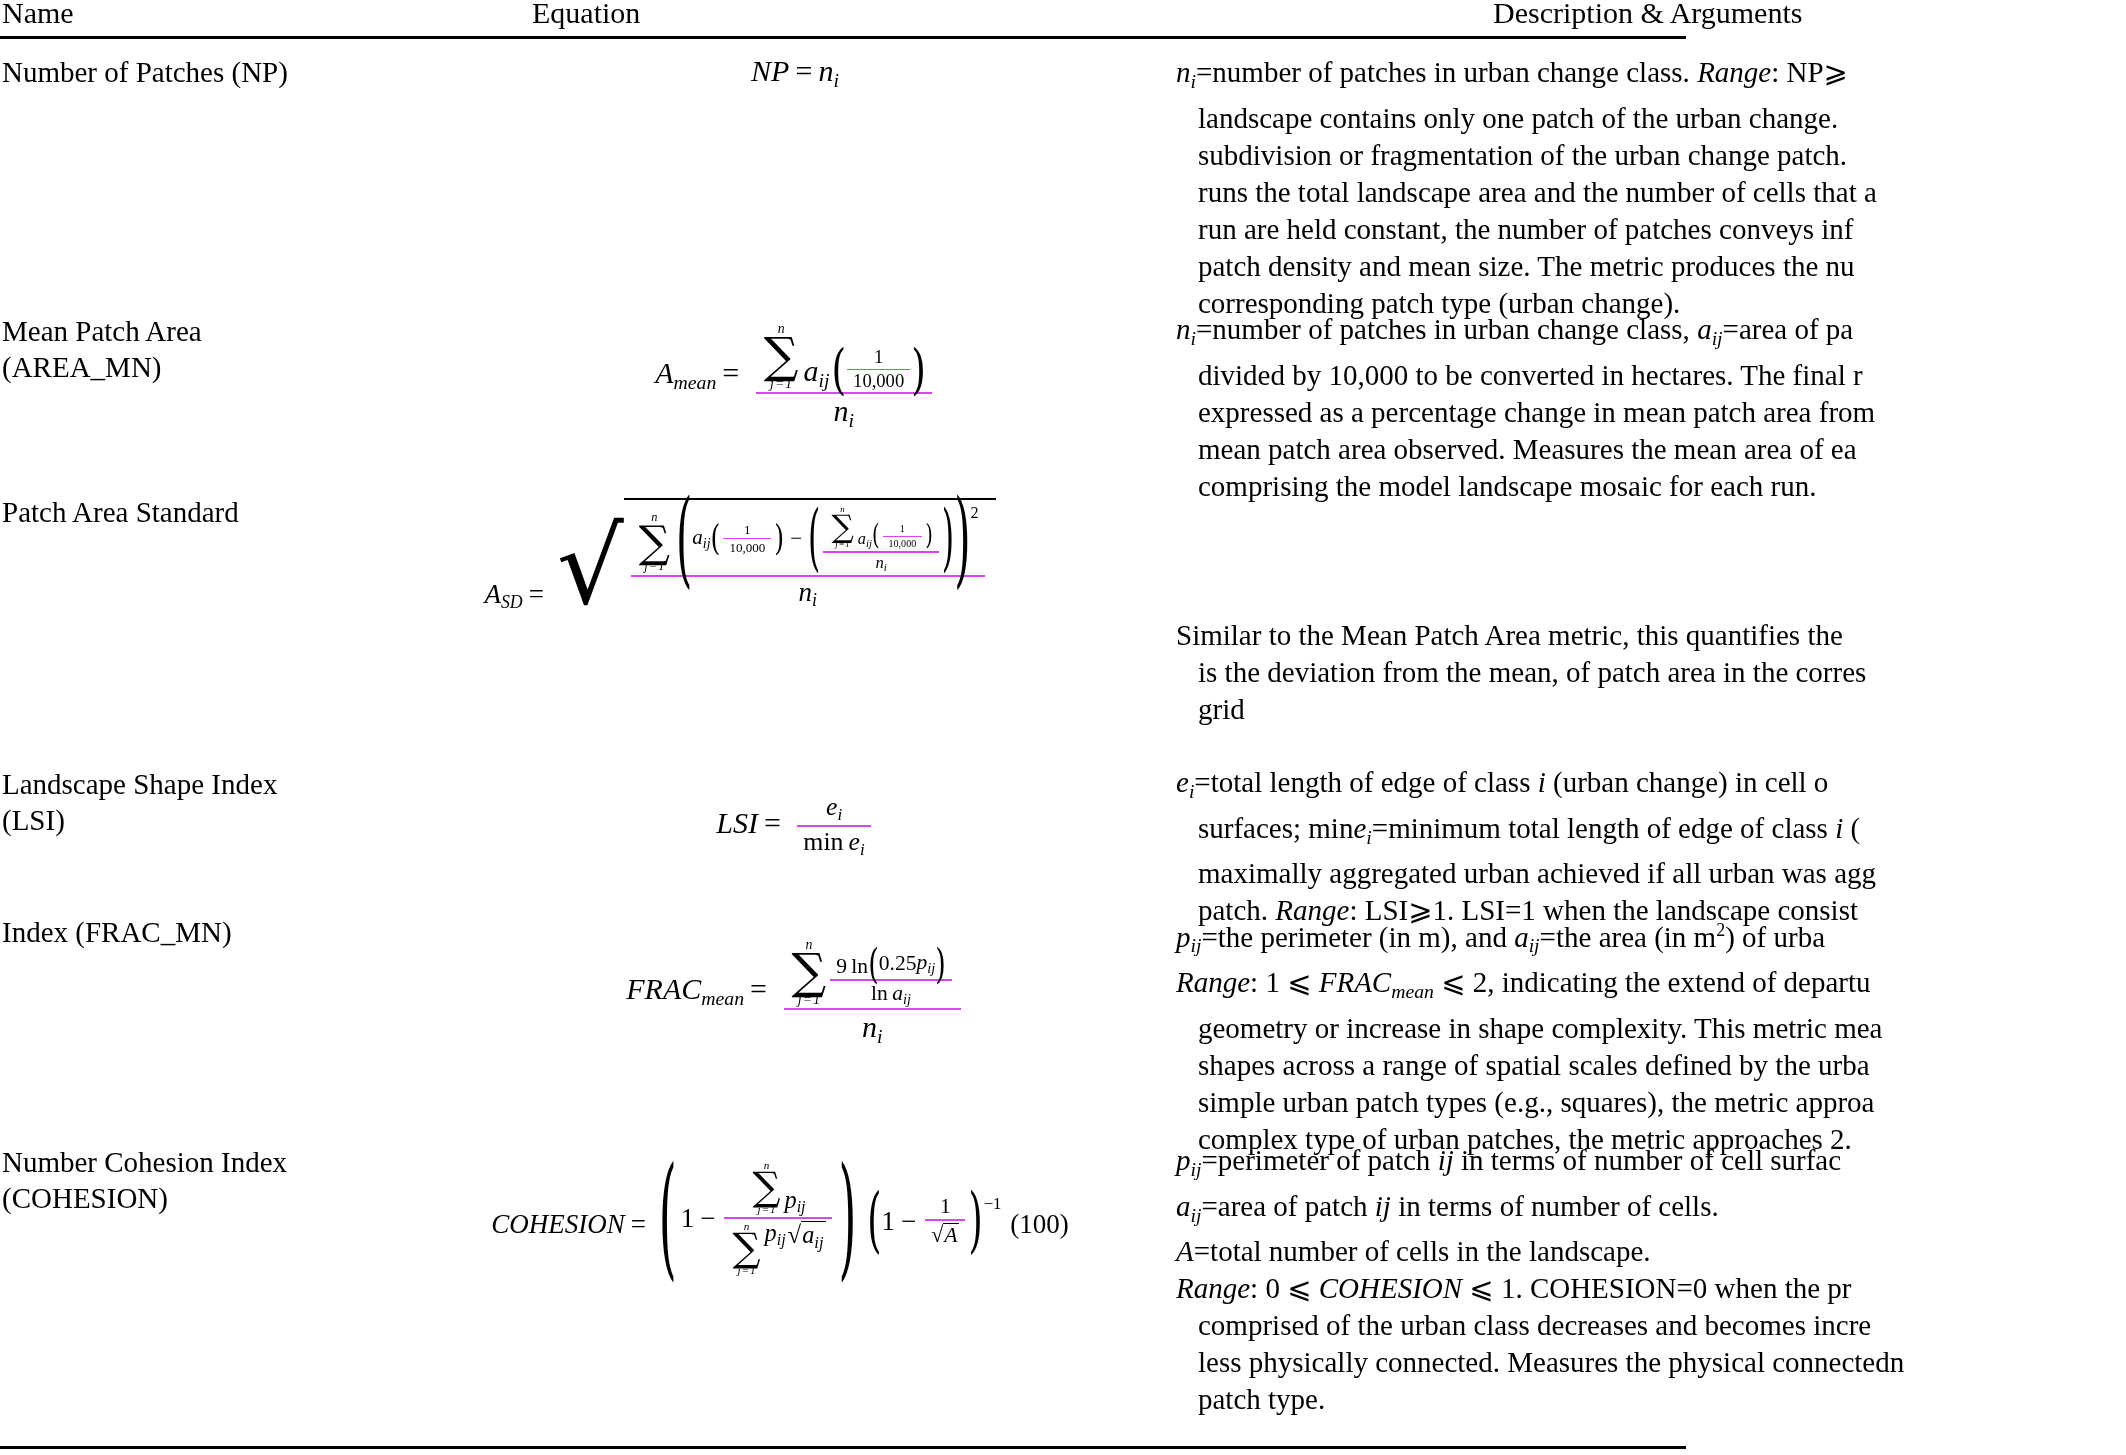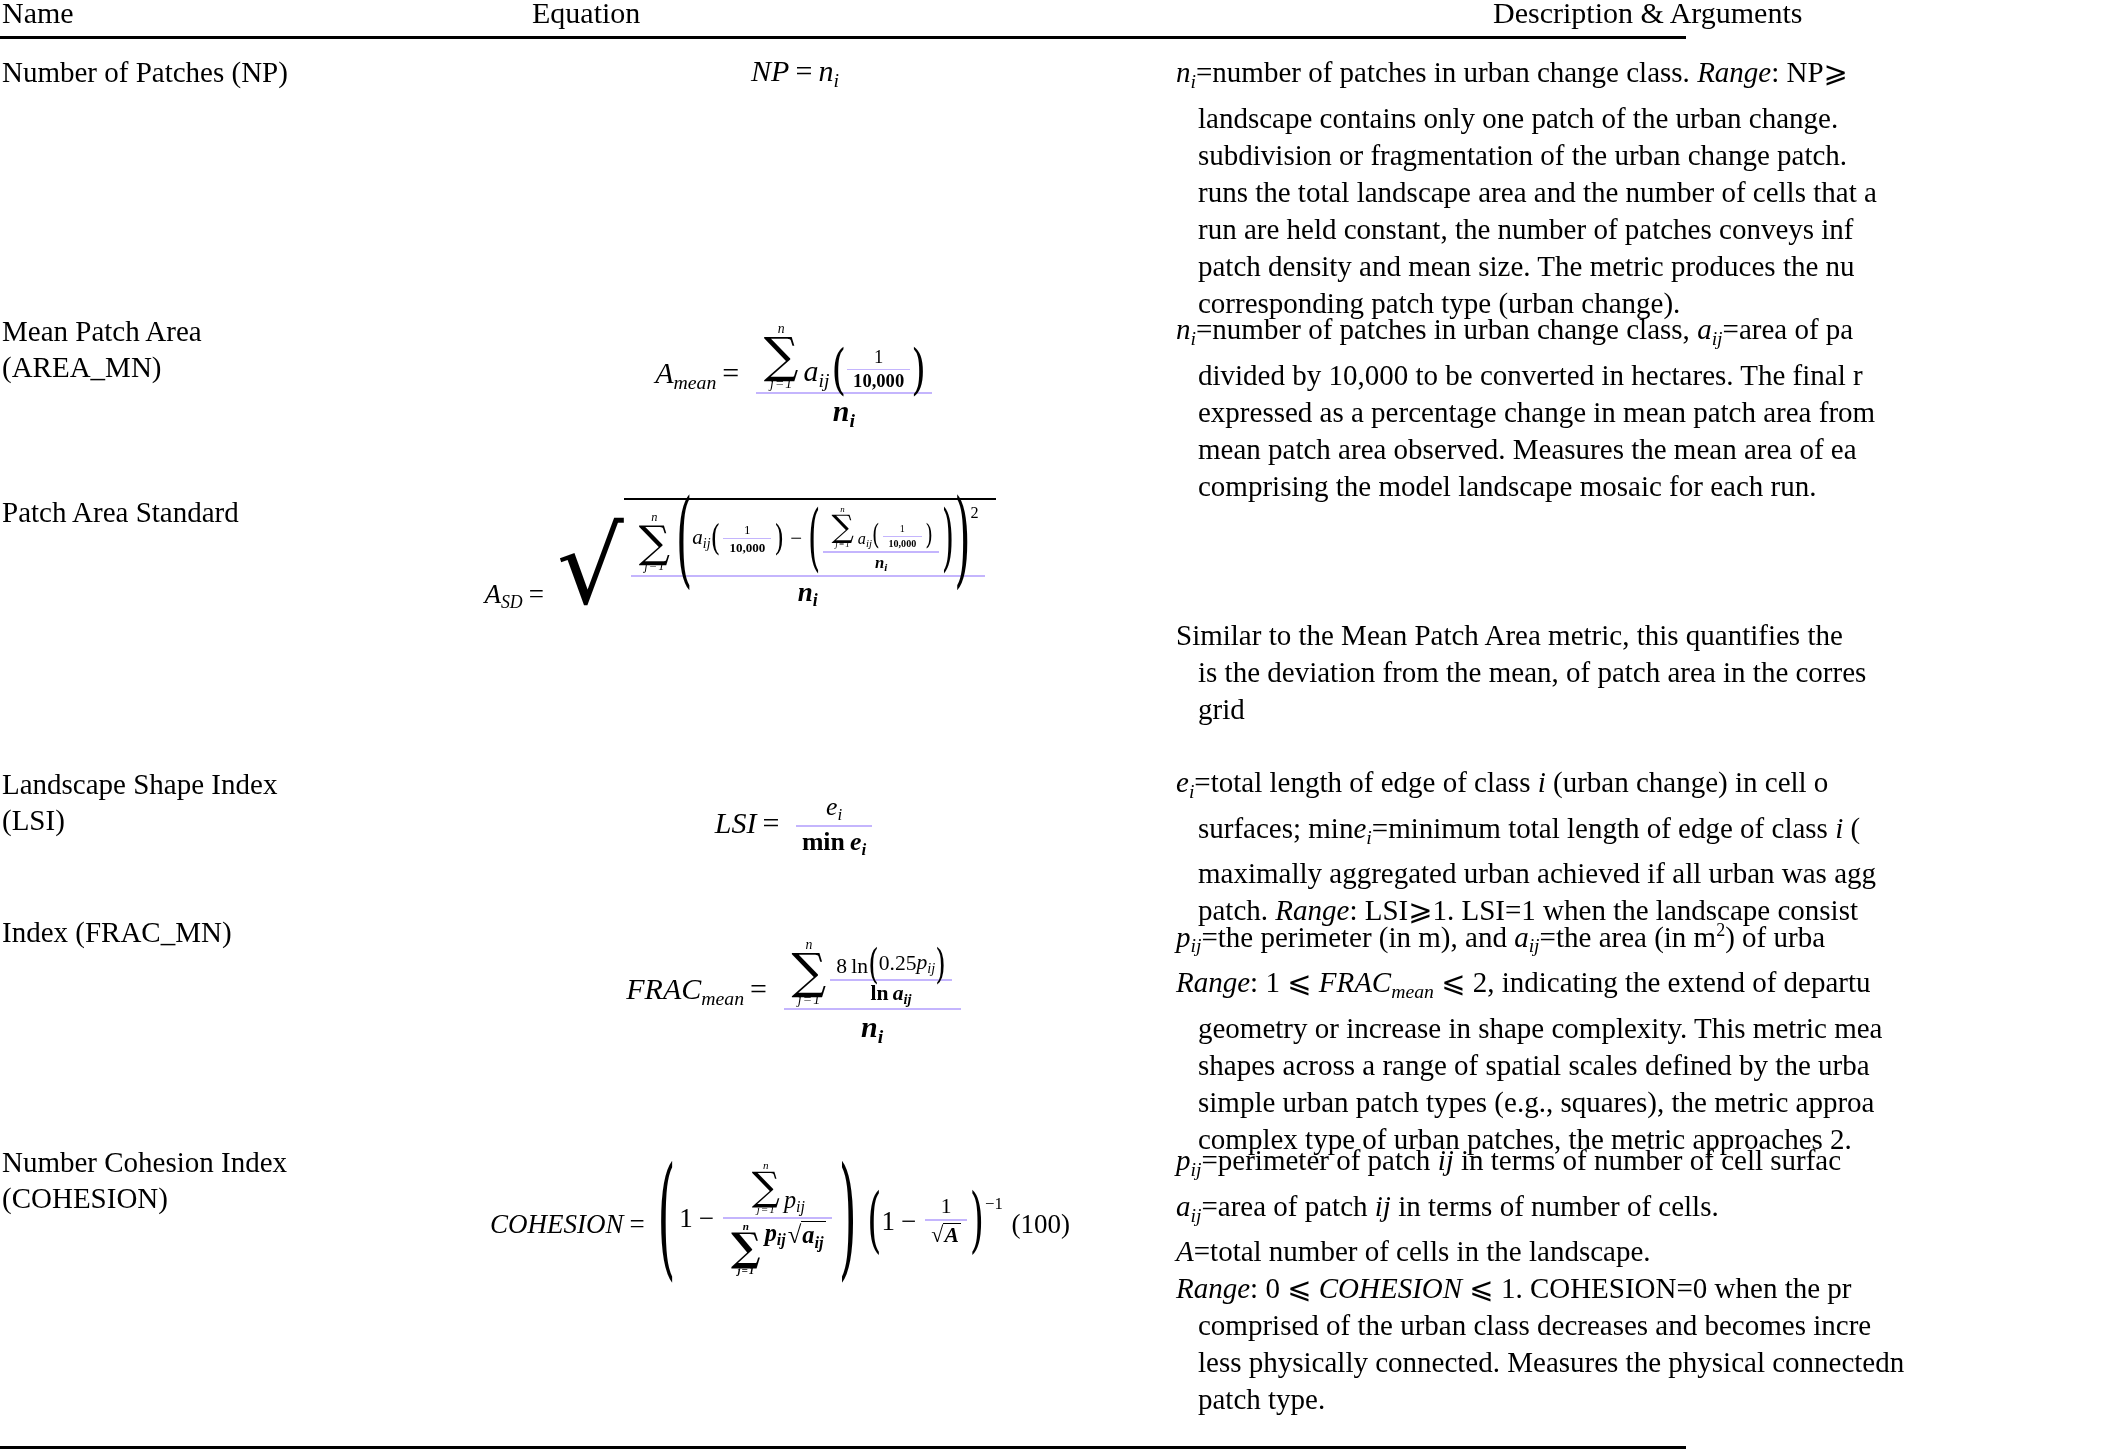--- a/index.html
+++ b/index.html
@@ -113,28 +113,27 @@
     vertical-align: middle;
     margin: 0 3px;
   }
   .frac > .num {
     padding: 0 6px 2px 6px;
     display: flex;
     align-items: flex-end;
     justify-content: center;
   }
   .frac > .den {
-    border-top: 2px solid #c4b5fd;
+    border-top: 2px solid #d946ef;
     padding: 2px 6px 0 6px;
     display: flex;
     align-items: flex-start;
     justify-content: center;
     width: 100%;
     box-sizing: border-box;
-    font-weight: bold;
   }
   .frac.small { font-size: 0.62em; }
   .frac.small > .den { border-top-width: 1.6px; }
 
   
   .sum {
     display: inline-flex;
     flex-direction: column;
     align-items: center;
     justify-content: center;
@@ -409,21 +408,21 @@
           <span class="it">FRAC<sub>mean</sub></span><span class="op">=</span>
           <span class="frac">
             <span class="num">
               <span class="sum">
                 <span class="lim lim-top">n</span>
                 <span class="sigma">∑</span>
                 <span class="lim lim-bot">j = 1</span>
               </span>
               <span class="frac" style="font-size:0.72em;margin-left:2px;">
                 <span class="num">
-                  <span class="rm">8 ln</span>
+                  <span class="rm">9 ln</span>
                   <span class="paren">
                     <span class="pl" style="font-size:1.25em;transform:scaleY(1.5);">(</span>
                     <span class="rm">0.25</span>
                       <span class="it">p<sub>ij</sub></span>
                     <span class="pr" style="font-size:1.25em;transform:scaleY(1.5);">)</span>
                   </span>
                 </span>
                 <span class="den">
                     <span class="rm">ln </span>
                     <span class="it">a<sub>ij</sub></span>

